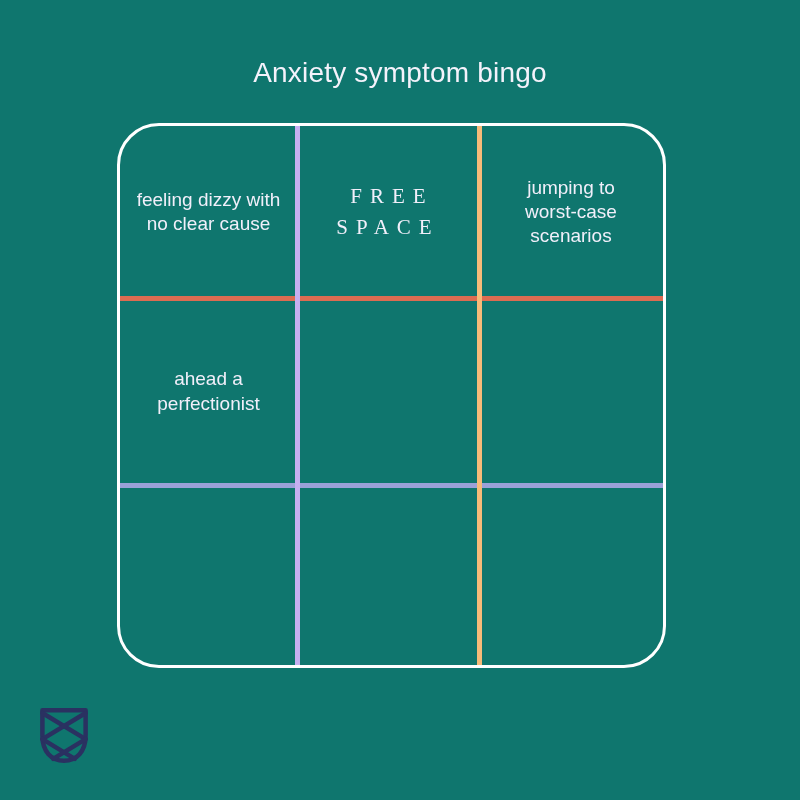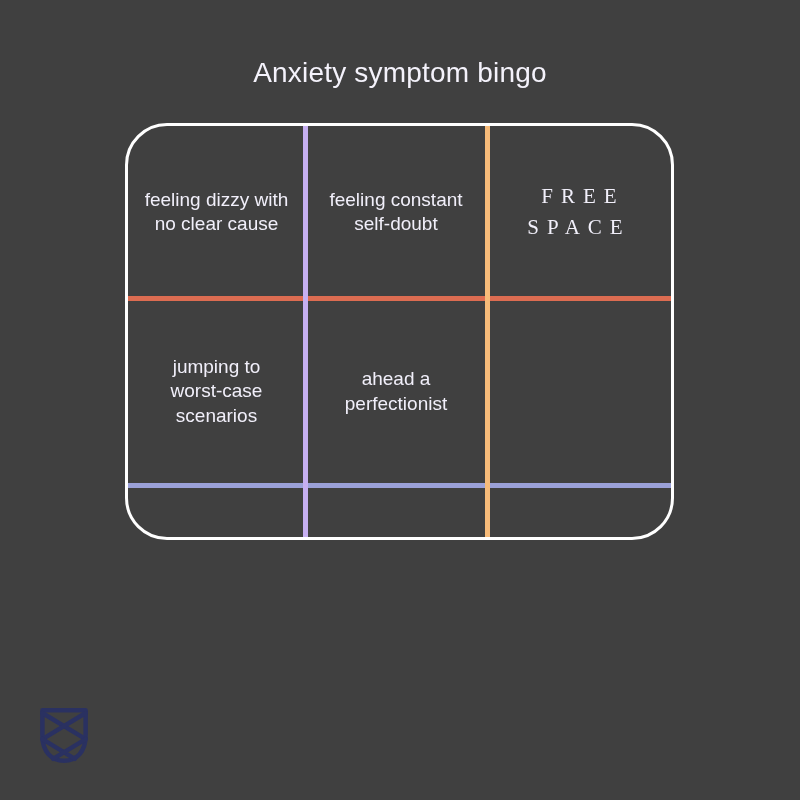--- a/index.html
+++ b/index.html
@@ -25,24 +25,24 @@
     width: 100%;
     margin: 0;
     text-align: center;
     font-size: 28px;
     font-weight: 400;
     letter-spacing: 0.2px;
     color: #f4f2fb;
   }
   .board {
     position: absolute;
-    left: 125px;
+    left: 117px;
     top: 123px;
     width: 549px;
-    height: 417px;
+    height: 545px;
     border: 3.5px solid #ffffff;
     border-radius: 42px;
     box-sizing: border-box;
   }
   .board-inner {
     position: absolute;
     inset: 0;
     overflow: hidden;
     border-radius: 38px;
   }
@@ -99,35 +99,31 @@
   }
   .logo svg {
     width: 100%;
     height: 100%;
     display: block;
   }
 </style>
 </head>
 <body>
 
-<div class="page" style="background: #404040;">
+<div class="page" style="background: #0f766e;">
 
   <h1 class="title">Anxiety symptom bingo</h1>
 
   <div class="board">
     <div class="board-inner">
 
       <div class="cells">
         <div class="cell">
           <span class="cell-text">feeling dizzy with
 no clear cause</span>
-        </div>
-        <div class="cell">
-          <span class="cell-text">feeling constant
-self-doubt</span>
         </div>
         <div class="cell free">
           <span class="cell-text">FREE
 SPACE</span>
         </div>
         <div class="cell">
           <span class="cell-text">jumping to
 worst-case
 scenarios</span>
         </div>

